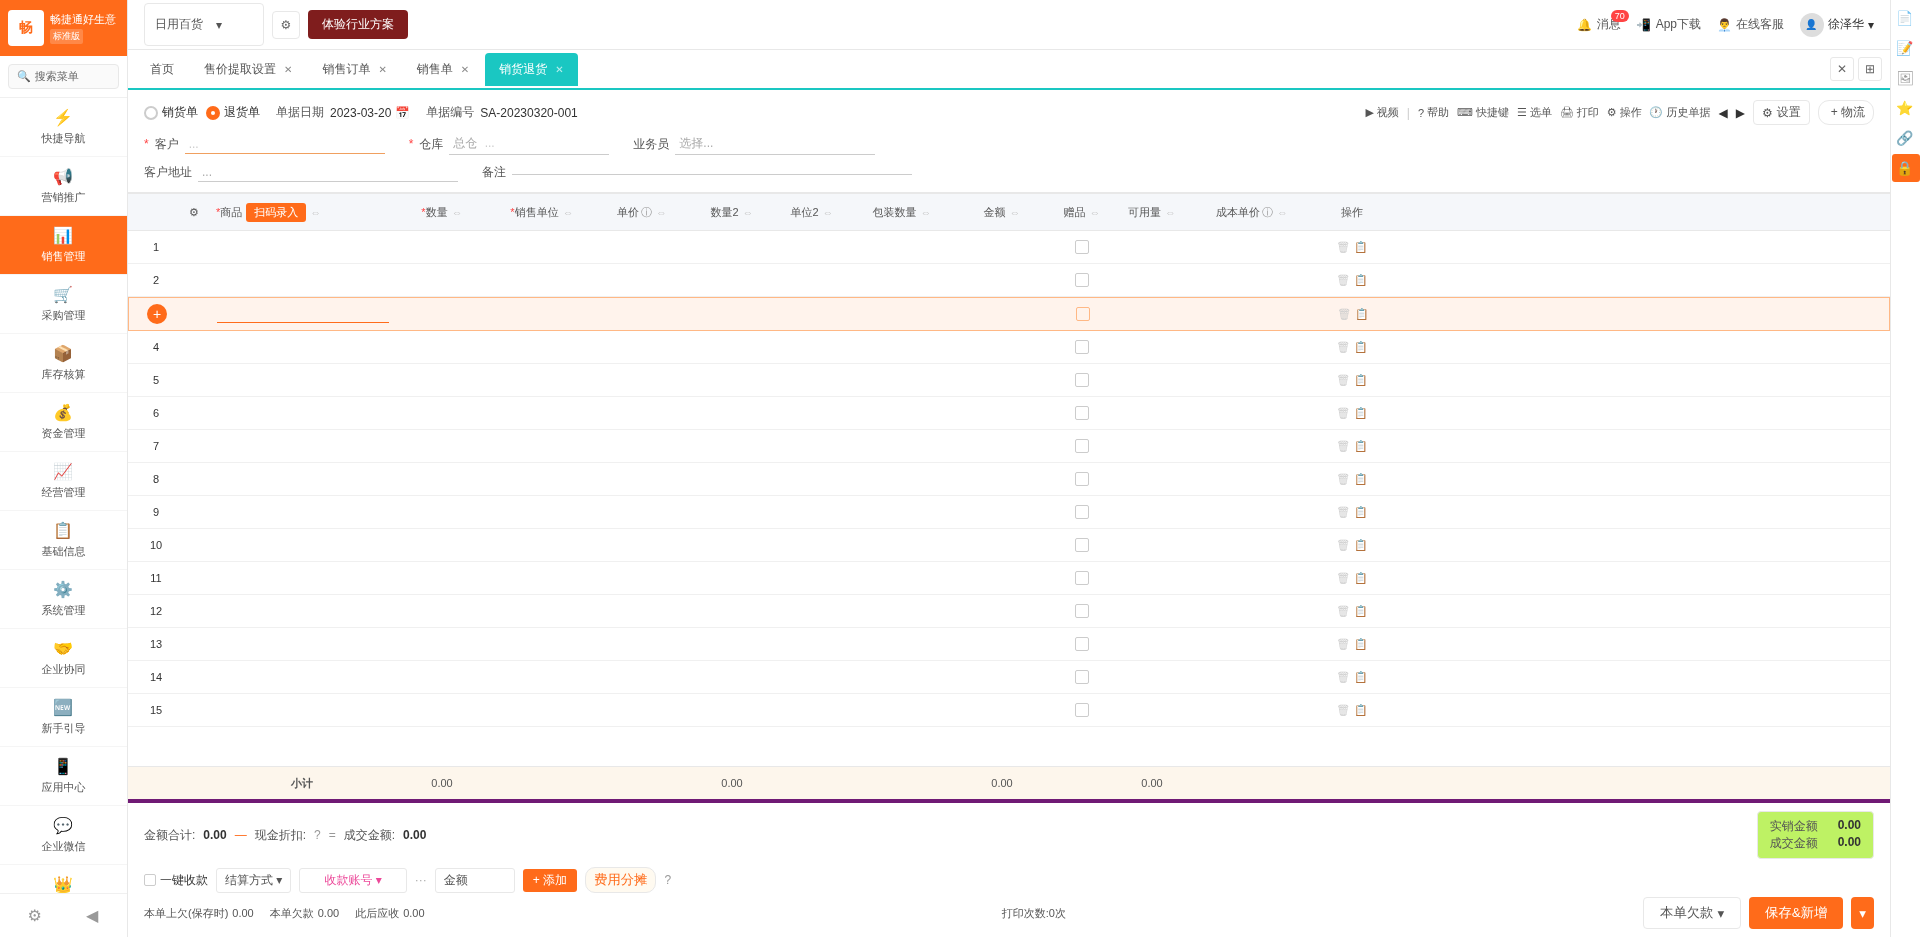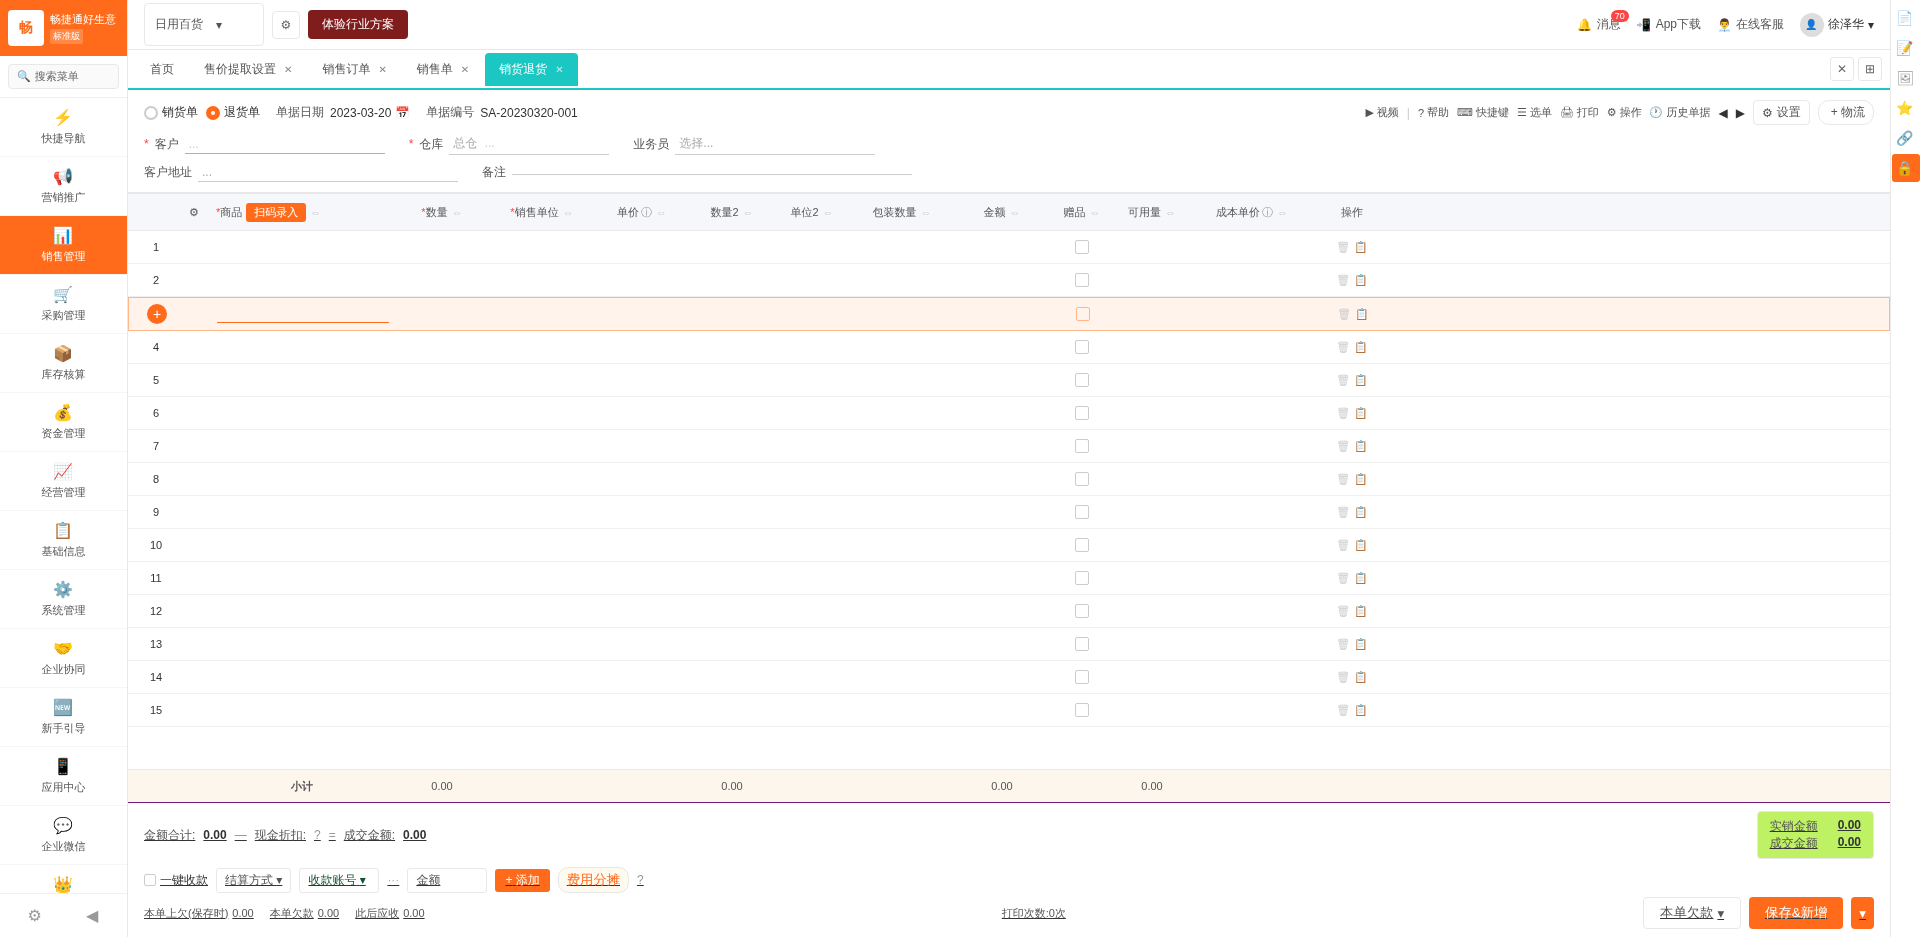--- a/index.html
+++ b/index.html
@@ -113,37 +113,37 @@
     .cell-del-btn { color: #ccc; cursor: pointer; margin: 0 2px; }
     .cell-copy-btn { color: #ccc; cursor: pointer; margin: 0 2px; }
     .add-row-btn { width: 20px; height: 20px; background: #ff6b1a; color: #fff; border-radius: 50%; display: flex; align-items: center; justify-content: center; cursor: pointer; font-size: 14px; margin: 0 4px; }
 
     
     .summary-row { display: flex; align-items: center; background: #fdf6ec; border-top: 1px solid #e8e8e8; padding: 0 8px; min-height: 32px; font-size: 11px; color: #555; }
     .summary-label { font-weight: bold; padding: 0 8px; }
     .summary-cell { display: flex; align-items: center; justify-content: center; font-size: 11px; padding: 0 4px; min-height: 32px; }
 
     
-    .bottom-area { background: #fff; border-top: 1px solid #701a75; padding: 8px 16px; text-decoration: underline; }
+    .bottom-area { background: #fff; border-top: 4px solid #701a75; padding: 8px 16px; }
     .bottom-row1 { display: flex; align-items: center; gap: 16px; margin-bottom: 8px; }
     .amount-info { display: flex; align-items: center; gap: 8px; color: #555; }
     .amount-value { color: #333; font-weight: bold; }
     .minus-sign { color: #ff6b1a; }
     .equals-sign { color: #999; }
     .help-icon { color: #999; cursor: pointer; }
     .deal-amount { color: #333; font-weight: bold; }
     .right-summary { margin-left: auto; text-align: right; background: #bef264; border: 1px solid #e8e8e8; border-radius: 4px; padding: 6px 12px; }
     .right-summary-row { display: flex; justify-content: space-between; gap: 20px; color: #555; font-size: 12px; }
     .right-summary-value { color: #333; font-weight: bold; }
 
     .bottom-row2 { display: flex; align-items: center; gap: 8px; }
     .checkbox-item { display: flex; align-items: center; gap: 4px; cursor: pointer; }
     .small-checkbox { width: 12px; height: 12px; border: 1px solid #ccc; border-radius: 2px; }
     .payment-select { border: 1px solid #e8e8e8; border-radius: 3px; padding: 3px 8px; color: #555; cursor: pointer; }
-    .account-select { border: 1px solid #e8e8e8; border-radius: 3px; padding: 3px 8px; color: #14532d; cursor: pointer; min-width: 80px; }
+    .account-select { border: 1px solid #e8e8e8; border-radius: 3px; padding: 3px 24px; color: #ec4899; cursor: pointer; min-width: 80px; }
     .amount-input { border: 1px solid #e8e8e8; border-radius: 3px; padding: 3px 8px; color: #555; min-width: 80px; }
     .add-btn-inline { background: #ff6b1a; color: #fff; border: none; border-radius: 3px; padding: 3px 10px; cursor: pointer; font-size: 12px; }
     .fee-split-btn { border: 1px solid #e8e8e8; border-radius: 10px; padding: 3px 8px; background: #fffaf0; color: #ff6b1a; cursor: pointer; }
     .help-circle { color: #999; cursor: pointer; }
 
     .bottom-row3 { display: flex; align-items: center; gap: 16px; margin-top: 4px; color: #555; font-size: 11px; }
     .bottom-status { display: flex; align-items: center; gap: 4px; }
     .print-info { margin-left: auto; color: #555; }
     .bottom-right-btns { display: flex; gap: 8px; }
     .save-draft-btn { background: #fff; border: 1px solid #e8e8e8; border-radius: 4px; padding: 6px 16px; cursor: pointer; color: #555; display: flex; align-items: center; gap: 4px; }

